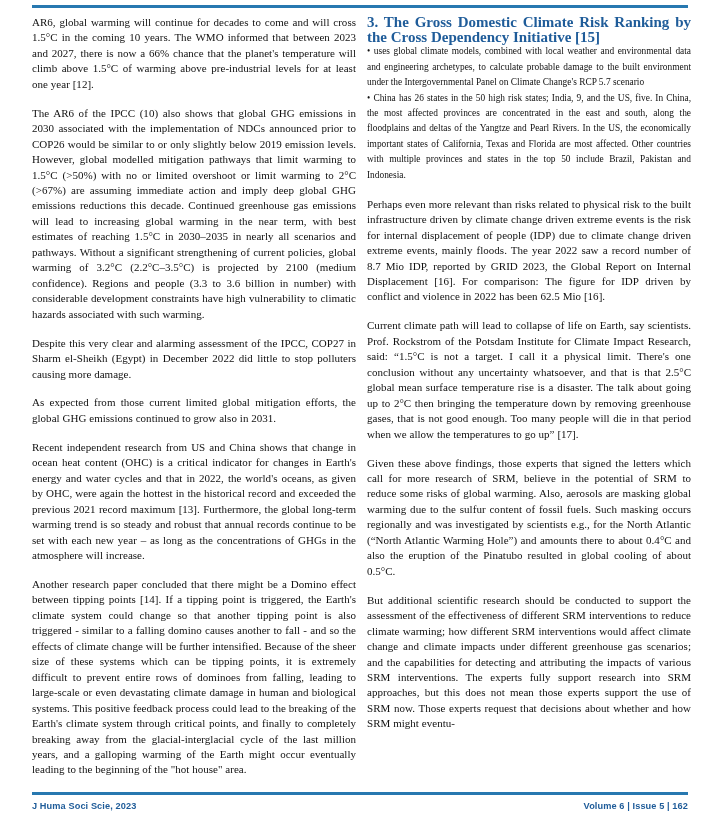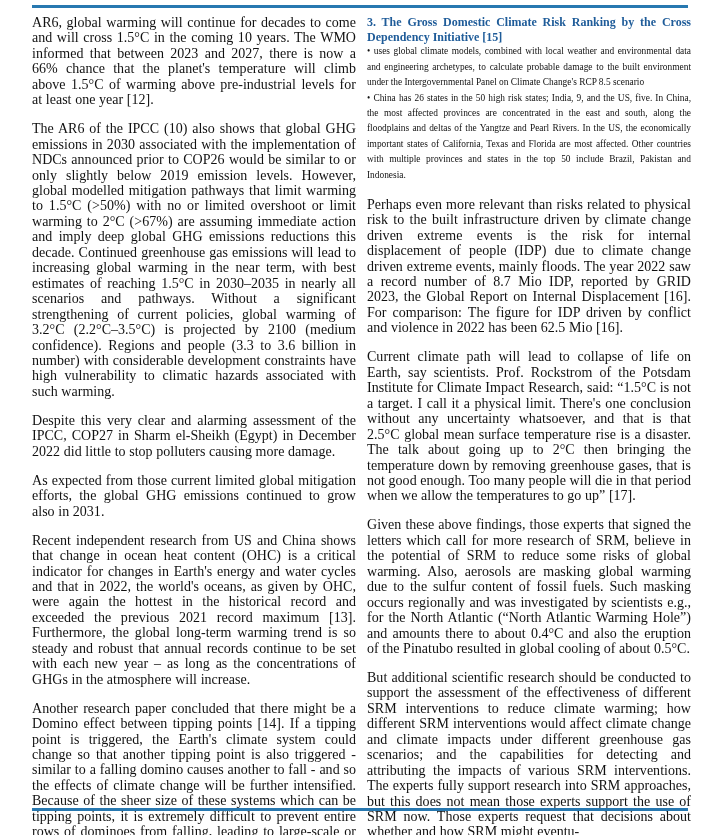--- a/index.html
+++ b/index.html
@@ -38,35 +38,35 @@
     gap: 11px;
     margin-top: 7px;
     height: 752px;
   }
   .col {
     width: 324px;
     flex: 0 0 324px;
   }
   p.para {
     margin: 0 0 13.5px 0;
-    font-size: 14px;
+    font-size: 11px;
     line-height: 15.45px;
     text-align: justify;
     text-justify: inter-word;
     letter-spacing: 0.02px;
     word-spacing: 0.1px;
     hyphens: none;
   }
   p.tight {
     margin-bottom: 0;
     margin-top: 8px;
   }
   .sec-head {
     margin: 0 0 0 0;
-    font-size: 12px;
+    font-size: 15px;
     line-height: 14.6px;
     font-weight: bold;
     color: #1f5c99;
     text-align: justify;
     text-justify: inter-word;
     font-family: "Liberation Serif", "DejaVu Serif", serif;
   }
   .bullets {
     margin: 0 0 13.5px 0;
   }
@@ -110,28 +110,32 @@
       <p class="para">The AR6 of the IPCC (10) also shows that global GHG emissions in 2030 associated with the implementation of NDCs announced prior to COP26 would be similar to or only slightly below 2019 emission levels. However, global modelled mitigation pathways that limit warming to 1.5°C (&gt;50%) with no or limited overshoot or limit warming to 2°C (&gt;67%) are assuming immediate action and imply deep global GHG emissions reductions this decade. Continued greenhouse gas emissions will lead to increasing global warming in the near term, with best estimates of reaching 1.5°C in 2030–2035 in nearly all scenarios and pathways. Without a significant strengthening of current policies, global warming of 3.2°C (2.2°C–3.5°C) is projected by 2100 (medium confidence). Regions and people (3.3 to 3.6 billion in number) with considerable development constraints have high vulnerability to climatic hazards associated with such warming.</p>
       <p class="para">Despite this very clear and alarming assessment of the IPCC, COP27 in Sharm el-Sheikh (Egypt) in December 2022 did little to stop polluters causing more damage.</p>
       <p class="para">As expected from those current limited global mitigation efforts, the global GHG emissions continued to grow also in 2031.</p>
       <p class="para">Recent independent research from US and China shows that change in ocean heat content (OHC) is a critical indicator for changes in Earth's energy and water cycles and that in 2022, the world's oceans, as given by OHC, were again the hottest in the historical record and exceeded the previous 2021 record maximum [13]. Furthermore, the global long-term warming trend is so steady and robust that annual records continue to be set with each new year – as long as the concentrations of GHGs in the atmosphere will increase.</p>
       <p class="para">Another research paper concluded that there might be a Domino effect between tipping points [14]. If a tipping point is triggered, the Earth's climate system could change so that another tipping point is also triggered - similar to a falling domino causes another to fall - and so the effects of climate change will be further intensified. Because of the sheer size of these systems which can be tipping points, it is extremely difficult to prevent entire rows of dominoes from falling, leading to large-scale or even devastating climate damage in human and biological systems. This positive feedback process could lead to the breaking of the Earth's climate system through critical points, and finally to completely breaking away from the glacial-interglacial cycle of the last million years, and a galloping warming of the Earth might occur eventually leading to the beginning of the "hot house" area.</p>
     </div>
 
     <div class="col">
       <p class="sec-head">3. The Gross Domestic Climate Risk Ranking by the Cross Dependency Initiative [15]</p>
       <div class="bullets">
-        <p>• uses global climate models, combined with local weather and environmental data and engineering archetypes, to calculate probable damage to the built environment under the Intergovernmental Panel on Climate Change's RCP 8.5 scenario</p>
+        <p>• uses global climate models, combined with local weather and environmental data and engineering archetypes, to calculate probable damage to the built environment under the Intergovernmental Panel on Climate Change's RCP 5.7 scenario</p>
         <p>• China has 26 states in the 50 high risk states; India, 9, and the US, five. In China, the most affected provinces are concentrated in the east and south, along the floodplains and deltas of the Yangtze and Pearl Rivers. In the US, the economically important states of California, Texas and Florida are most affected. Other countries with multiple provinces and states in the top 50 include Brazil, Pakistan and Indonesia.</p>
       </div>
       <p class="para">Perhaps even more relevant than risks related to physical risk to the built infrastructure driven by climate change driven extreme events is the risk for internal displacement of people (IDP) due to climate change driven extreme events, mainly floods. The year 2022 saw a record number of 8.7 Mio IDP, reported by GRID 2023, the Global Report on Internal Displacement [16]. For comparison: The figure for IDP driven by conflict and violence in 2022 has been 62.5 Mio [16].</p>
       <p class="para">Current climate path will lead to collapse of life on Earth, say scientists. Prof. Rockstrom of the Potsdam Institute for Climate Impact Research, said: “1.5°C is not a target. I call it a physical limit. There's one conclusion without any uncertainty whatsoever, and that is that 2.5°C global mean surface temperature rise is a disaster. The talk about going up to 2°C then bringing the temperature down by removing greenhouse gases, that is not good enough. Too many people will die in that period when we allow the temperatures to go up” [17].</p>
       <p class="para">Given these above findings, those experts that signed the letters which call for more research of SRM, believe in the potential of SRM to reduce some risks of global warming. Also, aerosols are masking global warming due to the sulfur content of fossil fuels. Such masking occurs regionally and was investigated by scientists e.g., for the North Atlantic (“North Atlantic Warming Hole”) and amounts there to about 0.4°C and also the eruption of the Pinatubo resulted in global cooling of about 0.5°C.</p>
       <p class="para tight">But additional scientific research should be conducted to support the assessment of the effectiveness of different SRM interventions to reduce climate warming; how different SRM interventions would affect climate change and climate impacts under different greenhouse gas scenarios; and the capabilities for detecting and attributing the impacts of various SRM interventions. The experts fully support research into SRM approaches, but this does not mean those experts support the use of SRM now. Those experts request that decisions about whether and how SRM might eventu-</p>
     </div>
 
   </div>
 
   <div class="footer">
     <div class="rule-bottom"></div>
+    <div class="footer-row">
+      <span>J Huma Soci Scie, 2023</span>
+      <span class="footer-right">Volume 6 | Issue 5 | 162</span>
+    </div>
   </div>
 
 </div>
 
 </body></html>

